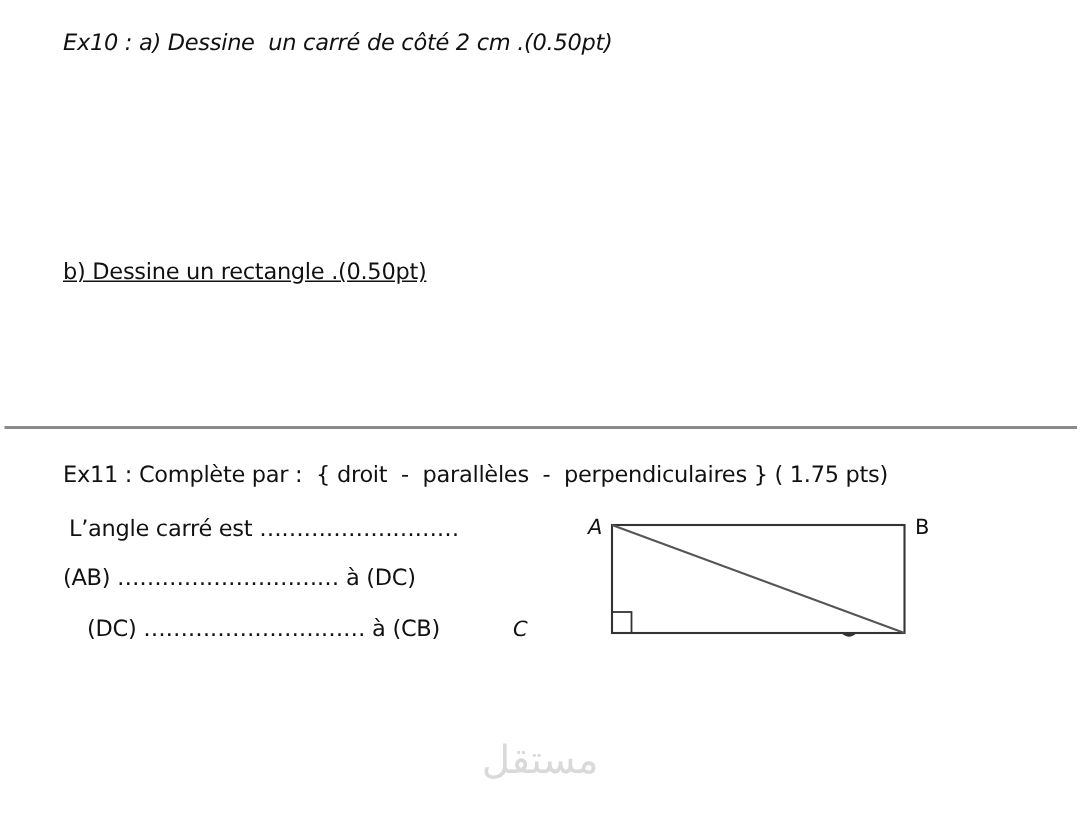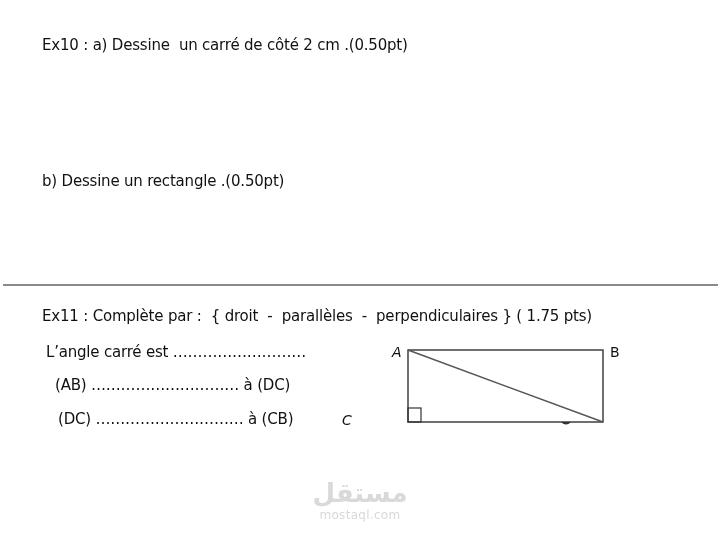--- a/index.html
+++ b/index.html
@@ -35,44 +35,43 @@
       font-style: italic;
       line-height: 16px;
     }
     .watermark {
       position: absolute;
       left: 300px; top: 478px;
       width: 120px;
       text-align: center;
       color: #d9d9d9;
     }
-    .wm-ar { font-size: 26px; font-weight: bold; line-height: 30px; }
+    .wm-ar { font-size: 26px; font-weight: normal; line-height: 30px; margin-top: 14px; }
     .wm-en { font-size: 12px; line-height: 14px; letter-spacing: 0.3px; }
   </style>
 </head>
 <body>
 
-<div class="line" style="left:42px; top:36px;">Ex10 : a) Dessine  un carré de côté 2 cm .(0.50pt)</div>
-<div class="line" style="left:42px; top:172px;">b) Dessine un rectangle .(0.50pt)</div>
+<div class="line" style="left:42px; top:19px;font-style:italic;">Ex10 : a) Dessine  un carré de côté 2 cm .(0.50pt)</div>
+<div class="line" style="left:42px; top:172px;text-decoration:underline;">b) Dessine un rectangle .(0.50pt)</div>
 
 <div class="divider"></div>
 
 <div class="line" style="left:42px; top:307px;">Ex11 : Complète par :  { droit  -  parallèles  -  perpendiculaires } ( 1.75 pts)</div>
 <div class="line" style="left:46px; top:343px;">L’angle carré est ………………………</div>
-<div class="line" style="left:55px; top:376px;">(AB) ………………………… à (DC)</div>
+<div class="line" style="left:42px; top:376px;">(AB) ………………………… à (DC)</div>
 <div class="line" style="left:58px; top:410px;">(DC) ………………………… à (CB)</div>
 
 <div class="figure">
   <svg width="300" height="100" viewBox="0 0 300 100">
     <rect x="78" y="15" width="195" height="72" fill="none" stroke="#333" stroke-width="1.4"></rect>
     <line x1="78" y1="15" x2="273" y2="87" stroke="#555" stroke-width="1.4"></line>
     <rect x="78" y="73" width="13" height="14" fill="none" stroke="#333" stroke-width="1.2"></rect>
     <path d="M231 87 Q236 92 241 87 Z" fill="#333"></path>
   </svg>
   <span class="label" style="left:62px; top:9px;">A</span>
   <span class="label" style="left:280px; top:9px; font-style:normal;">B</span>
   <span class="label" style="left:12px; top:77px;">C</span>
 </div>
 
 <div class="watermark">
   <div class="wm-ar">مستقل</div>
-  <div class="wm-en">mostaql.com</div>
 </div>
 
 </body></html>

